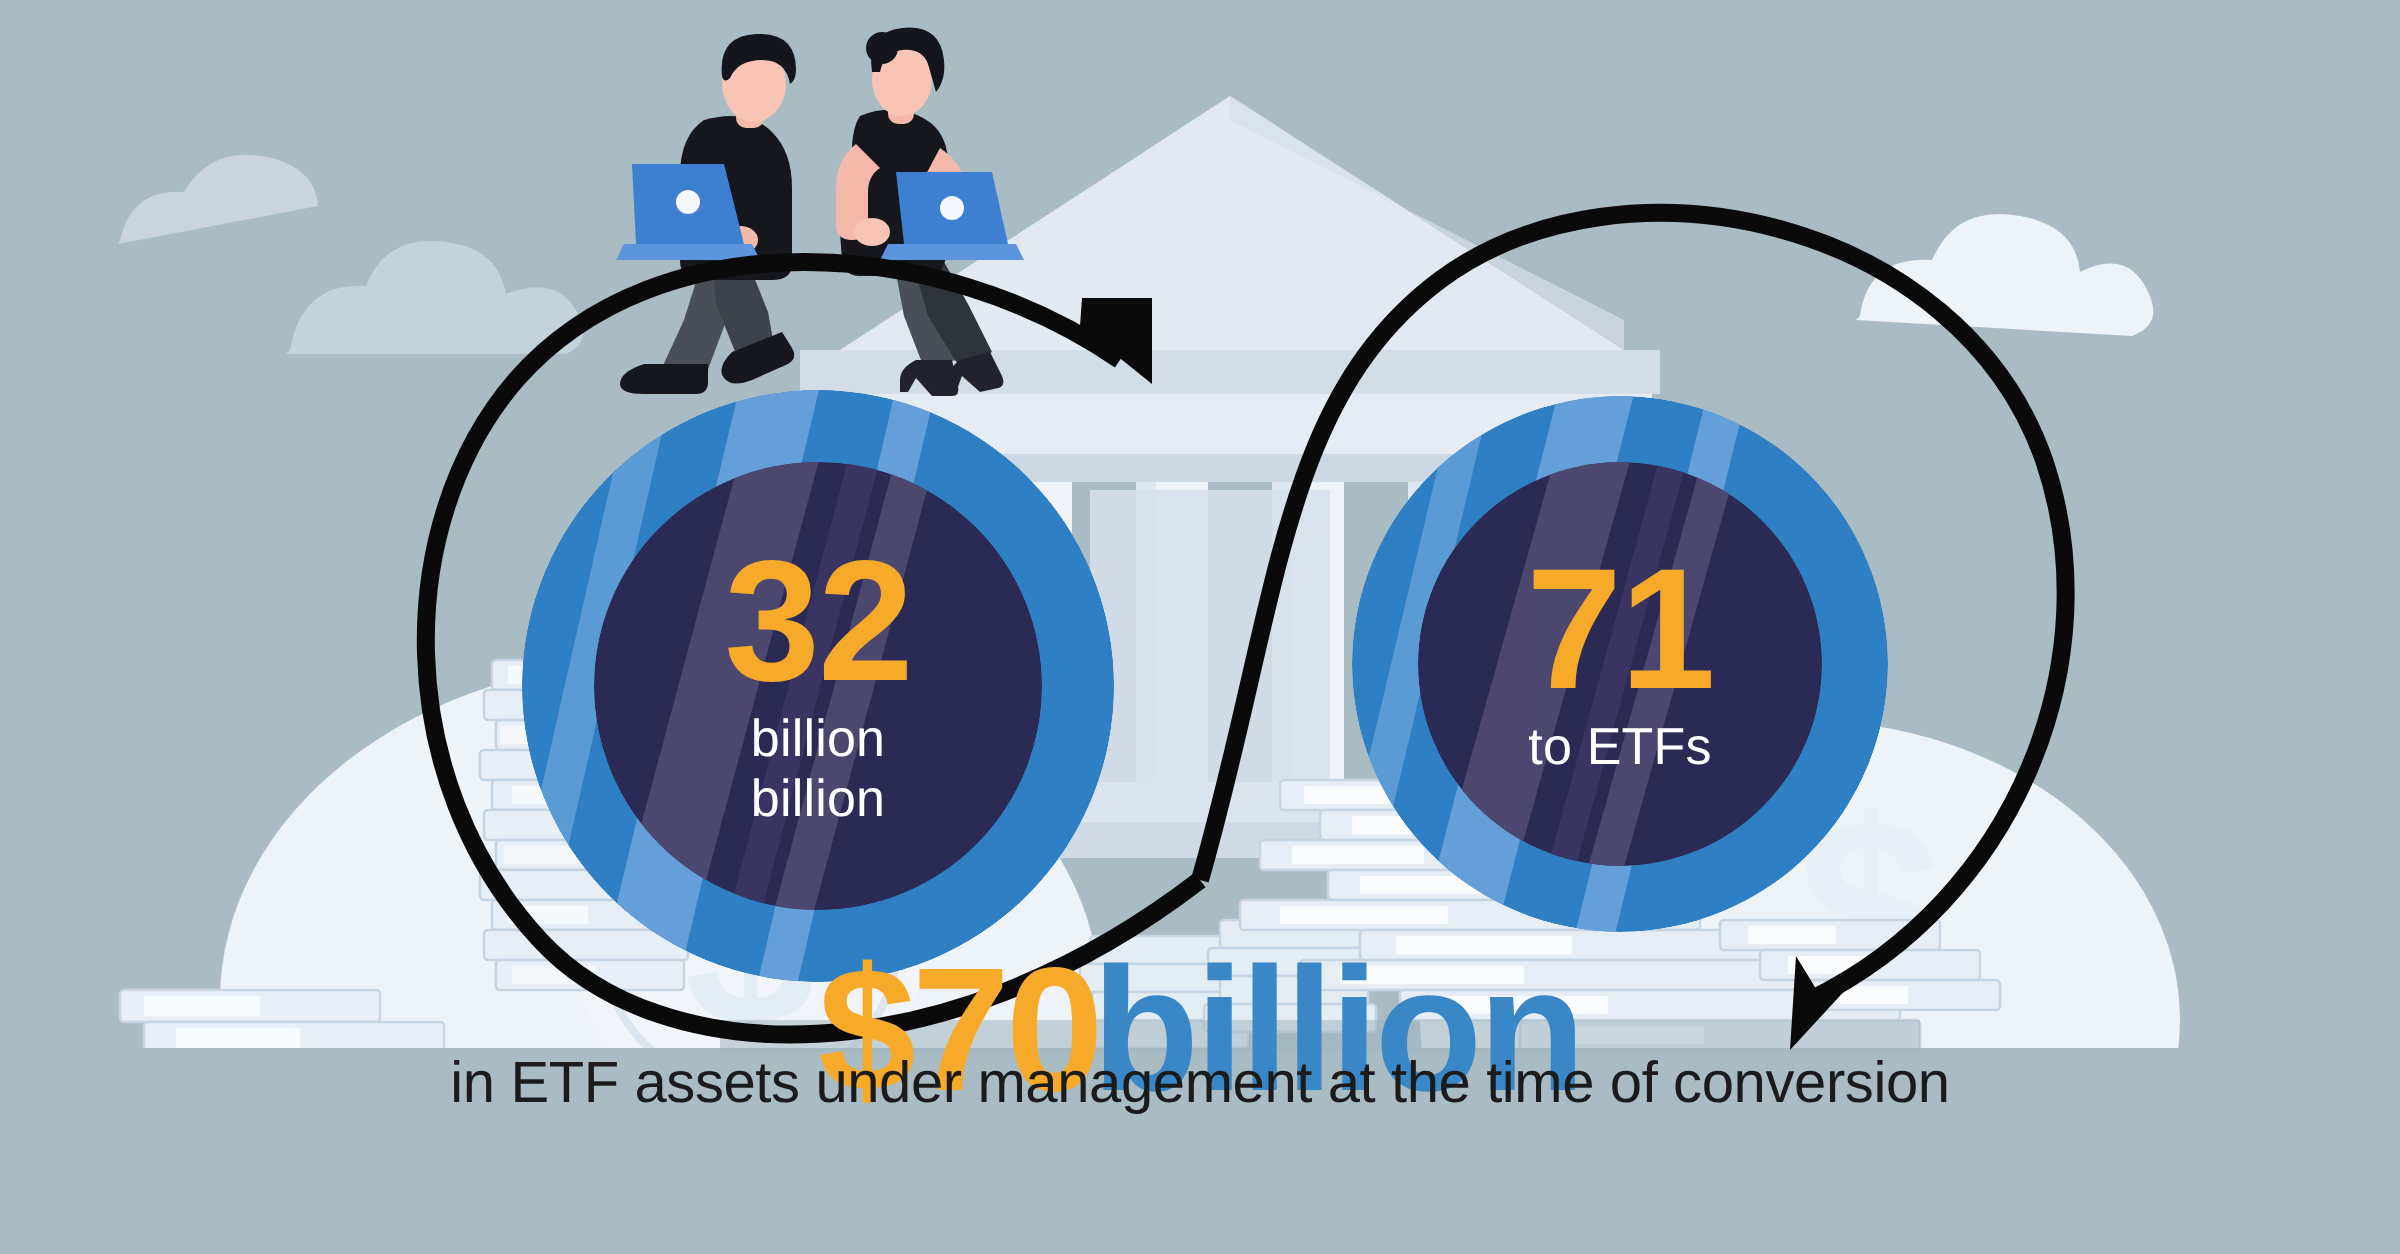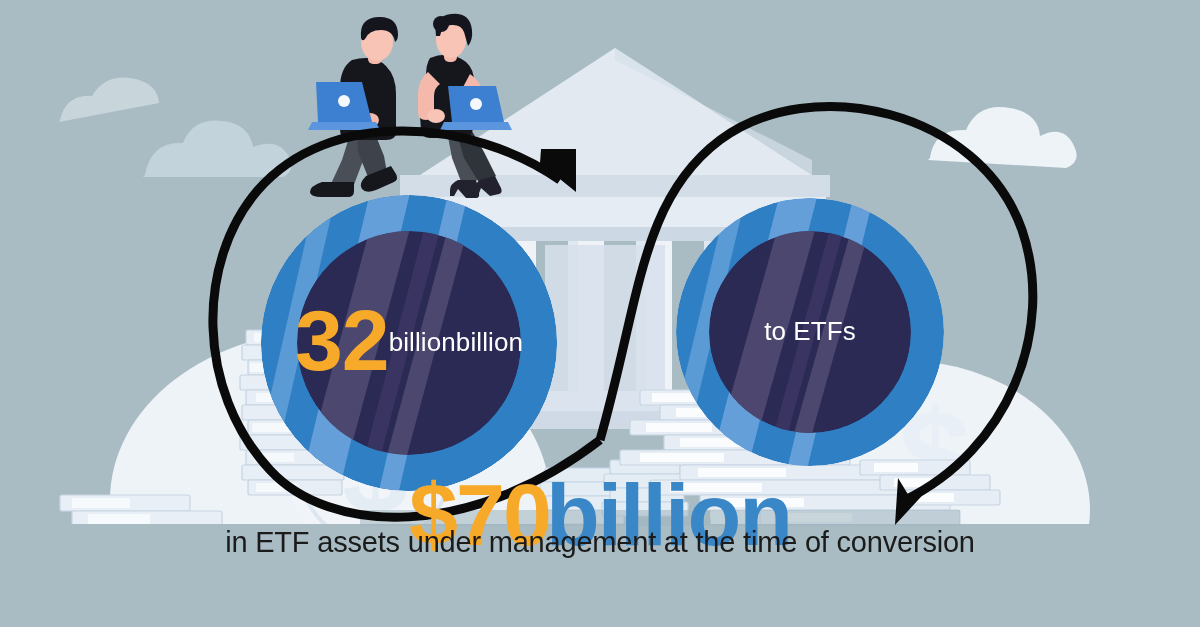--- a/index.html
+++ b/index.html
@@ -10,21 +10,21 @@
     background:#a9bcc4;
   }
   #stage{position:relative;width:1200px;height:627px;overflow:hidden;background:#a9bcc4;}
   .layer{position:absolute;top:0;left:0;width:1200px;height:627px;}
   .svgfill{display:block;width:1200px;height:627px;}
 
   
   .badge{position:absolute;border-radius:50%;}
   .badge .ring{position:absolute;inset:0;border-radius:50%;overflow:hidden;}
   .badge-text{
-    position:absolute;inset:0;display:flex;flex-direction:row;
+    position:absolute;inset:0;display:flex;flex-direction:column;
     align-items:center;justify-content:center;text-align:center;
     z-index:6;line-height:1;
   }
   .big-num{
     font-size:86px;font-weight:bold;letter-spacing:-1px;
     color:#f7a929;line-height:0.92;margin-bottom:4px;
   }
   .sub-line{
     font-size:26px;color:#ffffff;font-weight:400;line-height:1.12;
     letter-spacing:0.1px;
@@ -344,20 +344,21 @@
             <polygon points="36,264 118,-28 156,-28 74,264"></polygon>
             <polygon points="110,264 192,-28 210,-28 128,264"></polygon>
           </g>
           <g fill="#3b3564" opacity="0.9">
             <polygon points="90,264 170,-28 184,-28 104,264"></polygon>
           </g>
         </g>
       </svg>
     </div>
     <div class="badge-text">
+      <div class="big-num">71</div>
       <div class="sub-line">to ETFs</div>
     </div>
   </div>
 
   <div id="headline">
     <span class="amount">$70</span><span class="unit">billion</span>
   </div>
 
   <div id="caption">in ETF assets under management at the time of conversion</div>
 

